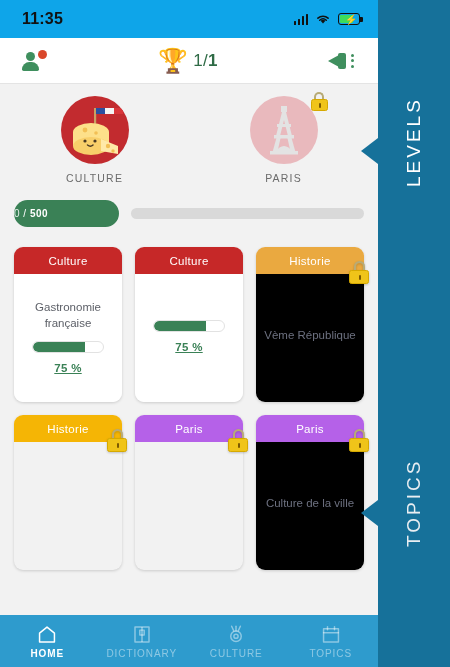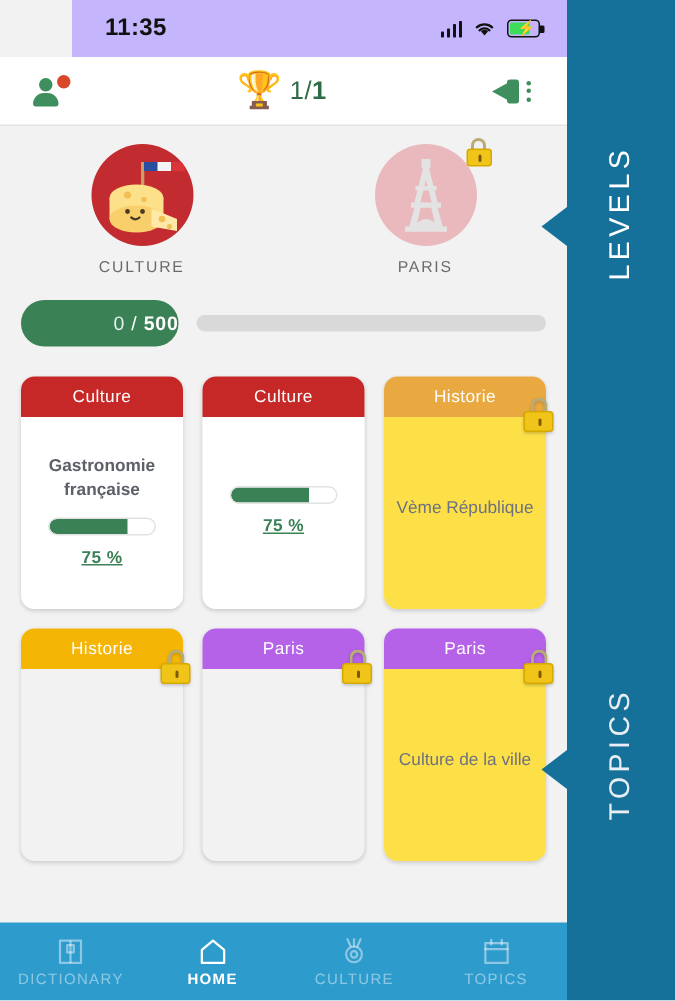--- a/index.html
+++ b/index.html
@@ -13,23 +13,23 @@
 
   
   .main-col {
     width: 378px; height: 667px;
     display: flex; flex-direction: column;
     background: #f2f2f2;
   }
 
   
   .status-bar {
-    height: 38px; background: #c4b5fd;
+    height: 38px; background: #0ea5e9;
     display: flex; align-items: center; justify-content: space-between;
-    padding: 0 18px 0 22px; flex: none; margin-left: 48px;
+    padding: 0 18px 0 22px; flex: none;
   }
   .status-time { font-size: 16px; font-weight: bold; color: #111; letter-spacing: .2px; }
   .status-right { display: flex; align-items: center; gap: 7px; }
   .sig { display: flex; align-items: flex-end; gap: 1.5px; height: 11px; }
   .sig i { width: 2.5px; background: #111; display: block; border-radius: .5px; }
   .sig i:nth-child(1){height:4px} .sig i:nth-child(2){height:6px}
   .sig i:nth-child(3){height:8.5px} .sig i:nth-child(4){height:11px}
   .batt { width: 22px; height: 12px; border: 1.4px solid #111; border-radius: 3px;
           position: relative; padding: 1.4px; }
   .batt::after { content:""; position:absolute; right:-3.6px; top:3px; width:2.2px;
@@ -92,22 +92,22 @@
   }
   .lock-badge .body::after {
     content:""; position:absolute; left:7px; top:3px; width:2.5px; height:5px;
     background:#7c5a00; border-radius:1px;
   }
 
   
   .xp-row { display:flex; align-items:center; gap:12px; padding: 6px 14px 16px; flex:none; background:#f2f2f2;}
   .xp-pill {
     background: #3a8156; color:#fff; border-radius: 20px;
-    padding: 8px 0; width: 105px; text-align:right;
-    font-size: 13px; letter-spacing:.5px;
+    padding: 8px 0; width: 105px; text-align:left;
+    font-size: 10px; letter-spacing:.5px;
   }
   .xp-pill .cur { opacity:.88; }
   .xp-pill .tot { font-weight: bold; }
   .xp-track { flex:1; height: 11px; background: #d9d9d9; border-radius: 6px; }
 
   
   .topics { flex:1; background:#f2f2f2; padding: 4px 14px 0;
             display:grid; grid-template-columns: repeat(3, 1fr); gap: 13px;
             align-content: start; }
   .card {
@@ -119,24 +119,24 @@
     height: 27px; border-radius: 9px 9px 0 0; color:#fff;
     display:flex; align-items:center; justify-content:center;
     font-size: 11.5px; letter-spacing:.3px;
   }
   .card-body {
     flex:1; border-radius: 0 0 9px 9px;
     display:flex; flex-direction:column; align-items:center;
     justify-content:center; padding: 6px 8px 10px; gap: 9px;
   }
   .card-open  .card-body { background:#ffffff; }
-  .card-lock  .card-body { background:#fde047; }
+  .card-lock  .card-body { background:#000000; }
   .card-lock  .card-title { color:#6d7180; }
   .card-title { font-size: 11.5px; color:#5d6068; text-align:center; line-height:1.35; }
-  .card-open .card-title { margin-top: 2px; font-weight: bold; }
+  .card-open .card-title { margin-top: 2px; }
   .bar { width: 78%; height: 12px; border:1.5px solid #e2e2e2; background:#fff;
          border-radius: 8px; overflow:hidden; }
   .bar span { display:block; height:100%; background:#3a8156; border-radius:8px 0 0 8px; }
   .pct { font-size: 11.5px; font-weight: bold; color:#3a8156; letter-spacing:.3px;text-decoration:underline; }
   .card .lock-badge { right: -5px; top: 14px; width: 20px; height: 23px;
                       filter: drop-shadow(0 1px 1px rgba(0,0,0,.2)); }
   .card .lock-badge .shackle { left:4.5px; width:11px; height:10px; }
   .card .lock-badge .body { width:20px; height:14px; }
   .card .lock-badge .body::after { left:8.5px; top:3.5px; }
 
@@ -338,38 +338,38 @@
           </div>
         <div class="card-body">
           <div class="card-title">Culture de la ville</div>
         </div>
       </div>
 
     </div>
 
     <div class="bottom-nav">
 
+      <div class="nav-item active">
+        <div class="nav-ico">
+          <svg viewBox="0 0 24 24" fill="none" stroke="currentColor" stroke-width="1.7" stroke-linecap="round" stroke-linejoin="round">
+            <path d="M3.5 10.5 L12 3.5 L20.5 10.5 V20.5 H3.5 Z"></path>
+          </svg>
+        </div>
+        <div class="nav-label">HOME</div>
+      </div>
+
       <div class="nav-item">
         <div class="nav-ico">
           <svg viewBox="0 0 24 24" fill="none" stroke="currentColor" stroke-width="1.7" stroke-linejoin="round">
             <rect x="4" y="3.5" width="16" height="17"></rect>
             <line x1="12" y1="3.5" x2="12" y2="20.5"></line>
             <rect x="9.5" y="7" width="5" height="5.5"></rect>
           </svg>
         </div>
         <div class="nav-label">DICTIONARY</div>
-      </div>
-
-      <div class="nav-item active">
-        <div class="nav-ico">
-          <svg viewBox="0 0 24 24" fill="none" stroke="currentColor" stroke-width="1.7" stroke-linecap="round" stroke-linejoin="round">
-            <path d="M3.5 10.5 L12 3.5 L20.5 10.5 V20.5 H3.5 Z"></path>
-          </svg>
-        </div>
-        <div class="nav-label">HOME</div>
       </div>
 
       <div class="nav-item">
         <div class="nav-ico">
           <svg viewBox="0 0 24 24" fill="none" stroke="currentColor" stroke-width="1.7" stroke-linecap="round" stroke-linejoin="round">
             <path d="M7 2.5 L9.5 8"></path>
               <path d="M12 2.5 L12 8"></path>
               <path d="M17 2.5 L14.5 8"></path>
             <circle cx="12" cy="14" r="6"></circle>
             <circle cx="12" cy="14" r="2.4"></circle>

